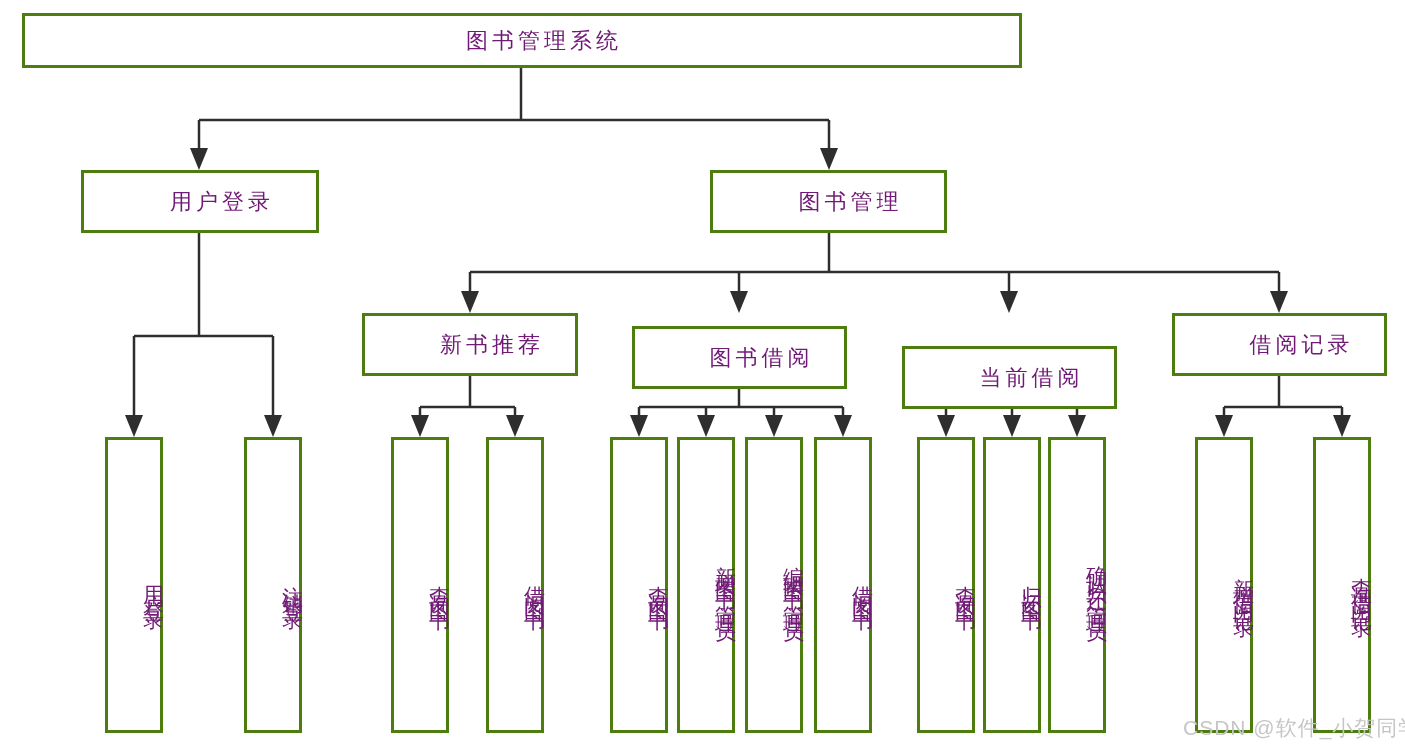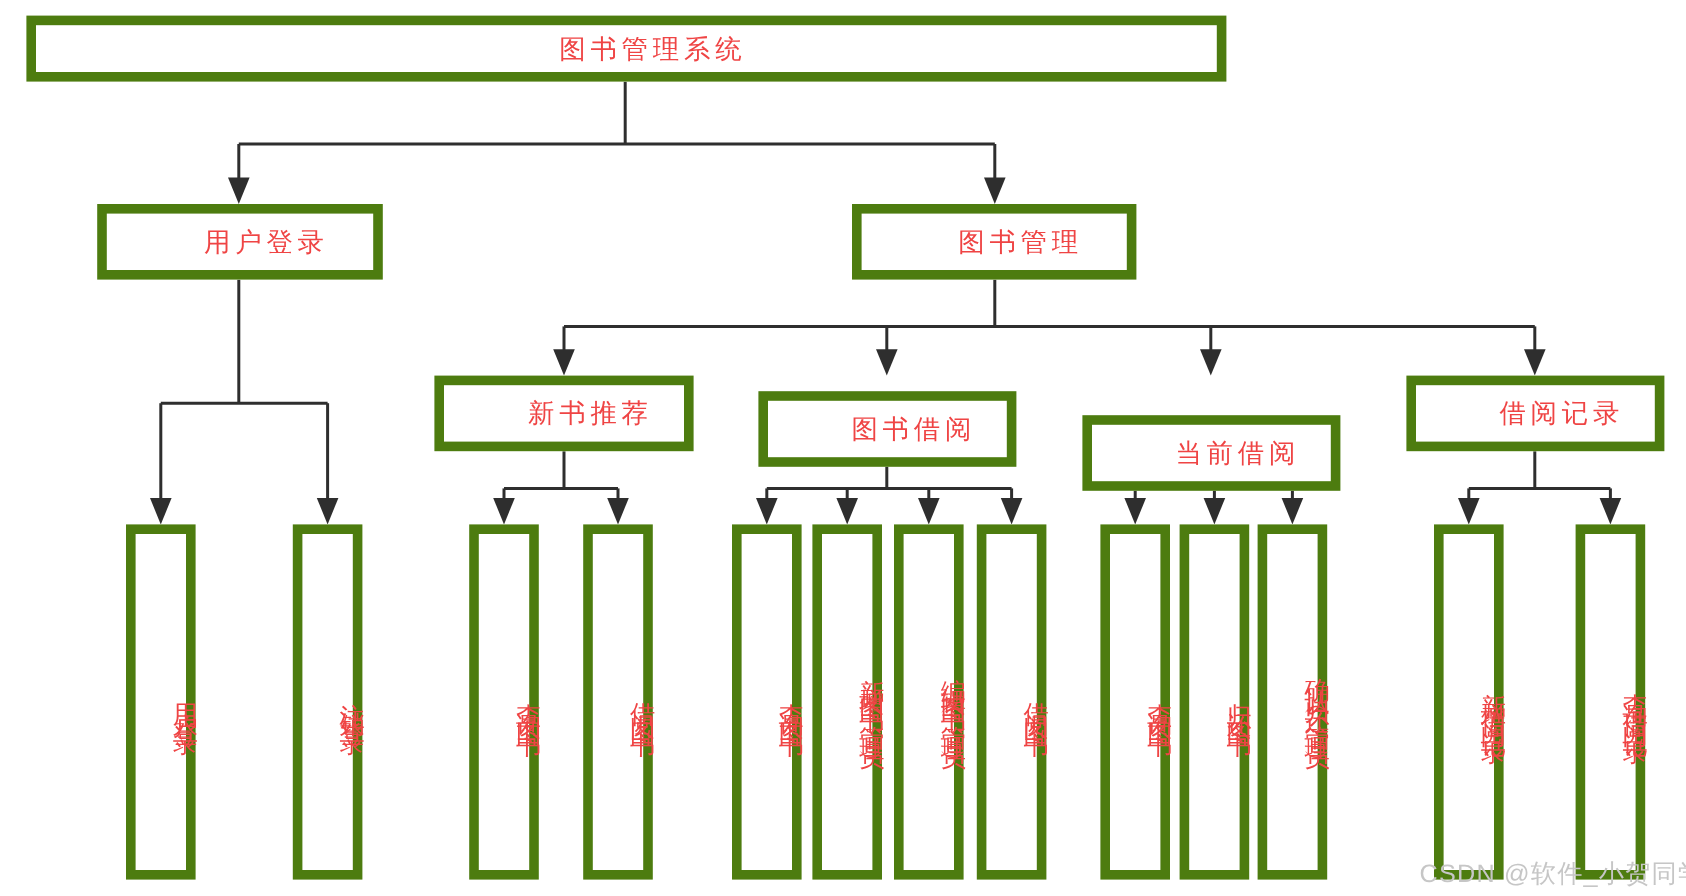--- a/index.html
+++ b/index.html
@@ -18,25 +18,25 @@
   #connectors {
     position: absolute;
     left: 0;
     top: 0;
     z-index: 1;
   }
   .node {
     position: absolute;
     box-sizing: border-box;
     background: #ffffff;
-    border: 8px solid #4d7c0f;
+    border: 3px solid #4d7c0f;
     display: flex;
     align-items: center;
     justify-content: center;
-    color: #ef4444;
+    color: #701a75;
     z-index: 2;
     padding-left: 40px;
   }
   .h-label {
     font-size: 22px;
     letter-spacing: 4px;
     text-indent: 4px;
     white-space: nowrap;
   }
   .leaf .v-label {

